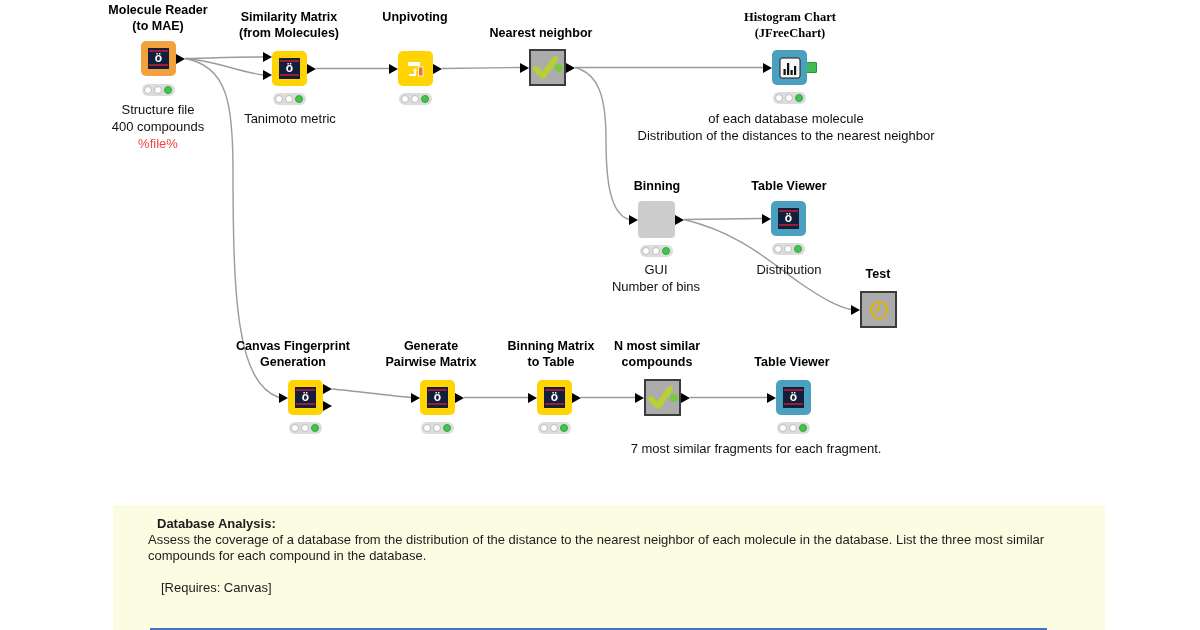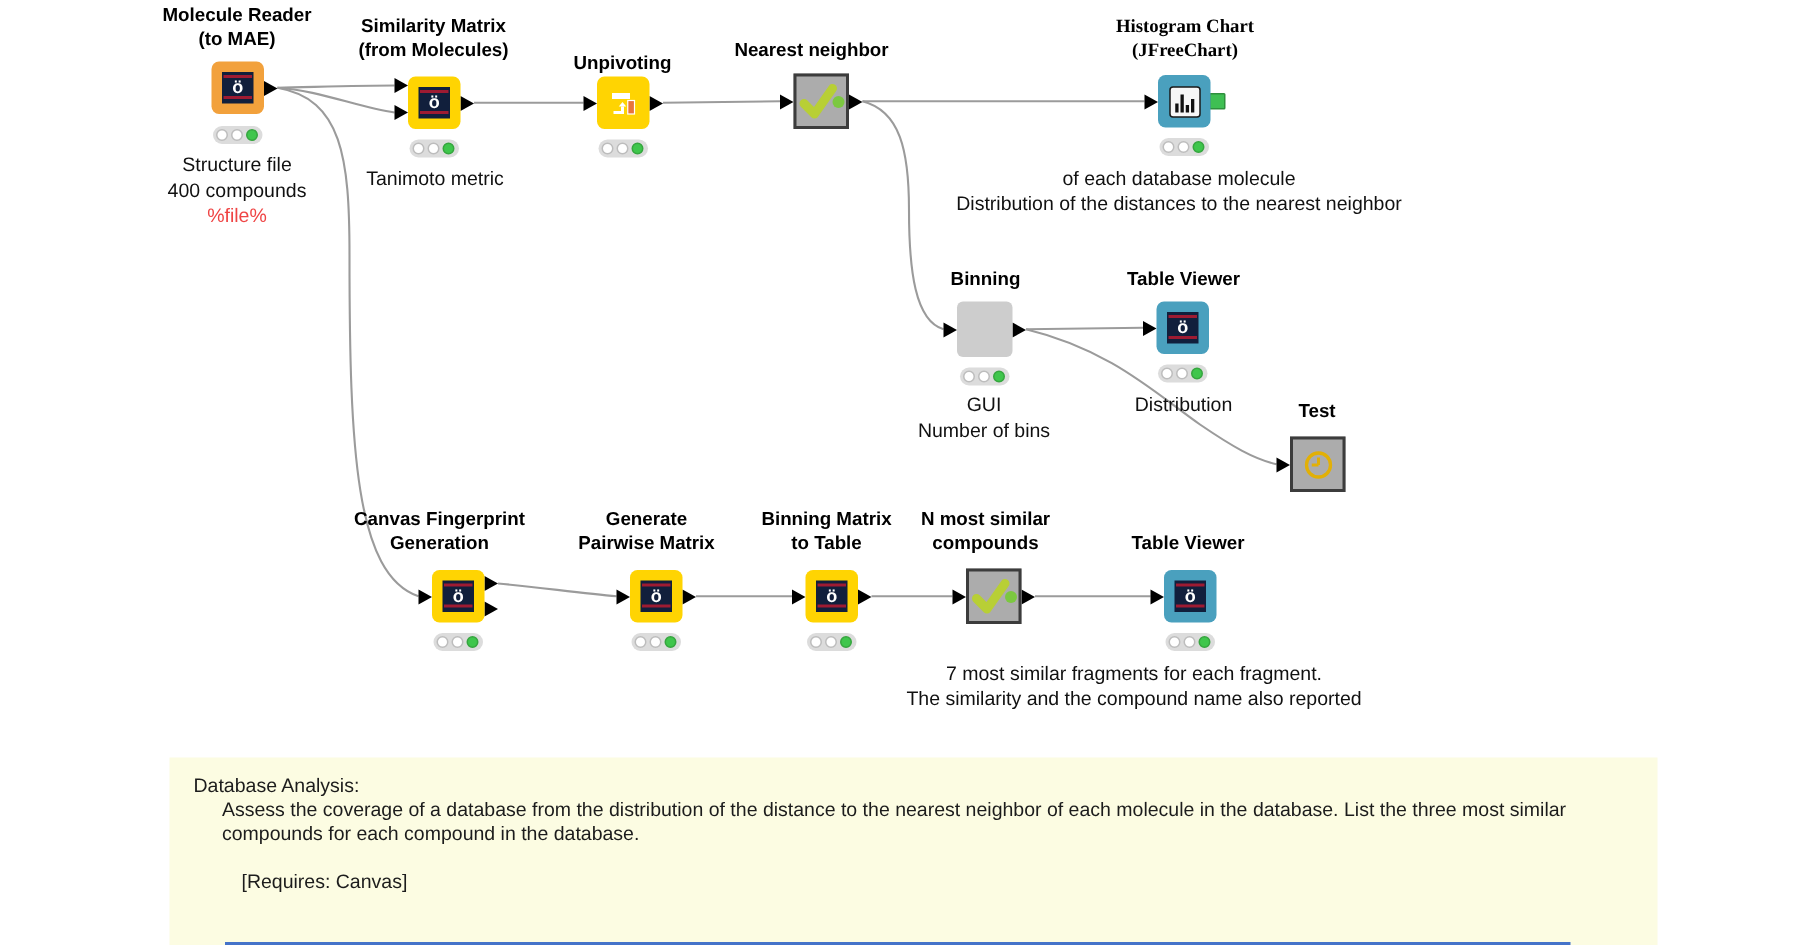--- a/index.html
+++ b/index.html
@@ -44,21 +44,21 @@
   
   .title{position:absolute;transform:translateX(-50%);text-align:center;z-index:3;
          font-weight:bold;font-size:12.5px;line-height:16px;color:#000;white-space:nowrap;}
   .comment{position:absolute;transform:translateX(-50%);text-align:center;z-index:3;
            font-size:13px;line-height:17px;color:#111;white-space:nowrap;}
   .flowvar{color:#ef4444;}
   
   .annotation{position:absolute;left:113px;top:505px;width:992px;height:125px;
               background:#fcfce2;box-sizing:border-box;padding:11px 16px;z-index:2;
               font-size:13px;line-height:16px;color:#1c1c1c;}
-  .annotation .head{font-weight:normal;}
+  .annotation .head{font-weight:bold;margin-left:28px;}
   .annotation .body{width:930px;margin-left:19px;}
   .annotation .req{margin-top:16px;padding-left:32px;}
   .bottom-bar{position:absolute;left:150px;top:628px;width:897px;height:2px;
               background:#4573c9;z-index:5;}
 </style>
 </head>
 <body>
 
 <svg class="edges" width="1200" height="630">
   <path d="M185,58.5 C210,58 240,57 263,57"></path>
@@ -115,21 +115,21 @@
 <div class="port" style="left:307px;top:63.5px;"></div>
 <div class="traffic" style="left:273px;top:93px;">
     <i></i>
     <i></i>
     <i class="on"></i>
   </div>
 <div class="comment" style="left:290px;top:110px;">
   <div>Tanimoto metric</div>
 </div>
 
-<div class="title" style="left:415px;top:9px;margin-top:25px;">
+<div class="title" style="left:415px;top:9px;">
   <div>Unpivoting</div>
 </div>
 <div class="sq yellow" style="left:398px;top:51px;">
   <svg width="20" height="20" viewBox="0 0 20 20">
     <rect x="2" y="3" width="12" height="4" fill="#ffffff"></rect>
     <rect x="12.5" y="8" width="4.5" height="9" fill="#e8743c" stroke="#ffffff" stroke-width="0.8"></rect>
     <path d="M3 16 h6 v-4" stroke="#ffffff" stroke-width="2" fill="none"></path>
     <path d="M9 9 l2.5 3 h-5 z" fill="#ffffff"></path>
   </svg>
 </div>
@@ -308,21 +308,20 @@
 </div>
 <div class="port" style="left:767px;top:392.5px;"></div>
 <div class="traffic" style="left:777px;top:422px;">
     <i></i>
     <i></i>
     <i class="on"></i>
   </div>
 
 <div class="comment" style="left:756px;top:440px;">
   <div>7 most similar fragments for each fragment.</div>
-  <div>The similarity and the compound name also reported</div>
 </div>
 
 <div class="annotation">
   <div class="head">Database Analysis:</div>
   <div class="body">Assess the coverage of a database from the distribution of the distance to the nearest neighbor of each molecule in the database. List the three most similar compounds for each compound in the database.</div>
   <div class="req">[Requires: Canvas]</div>
 </div>
 
 <div class="bottom-bar"></div>
 

